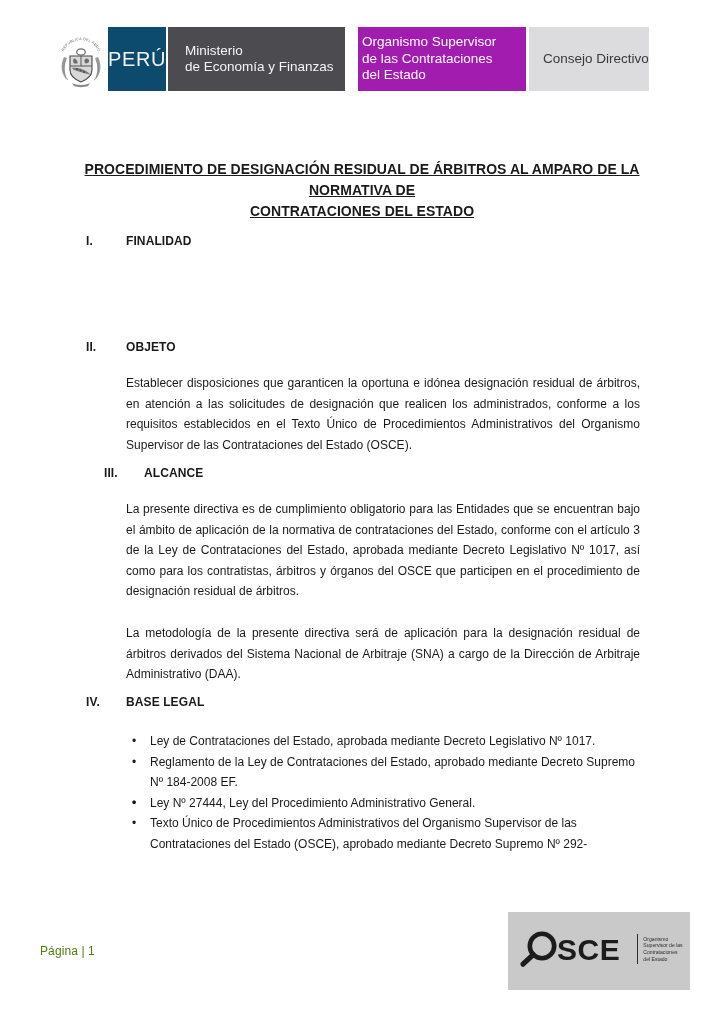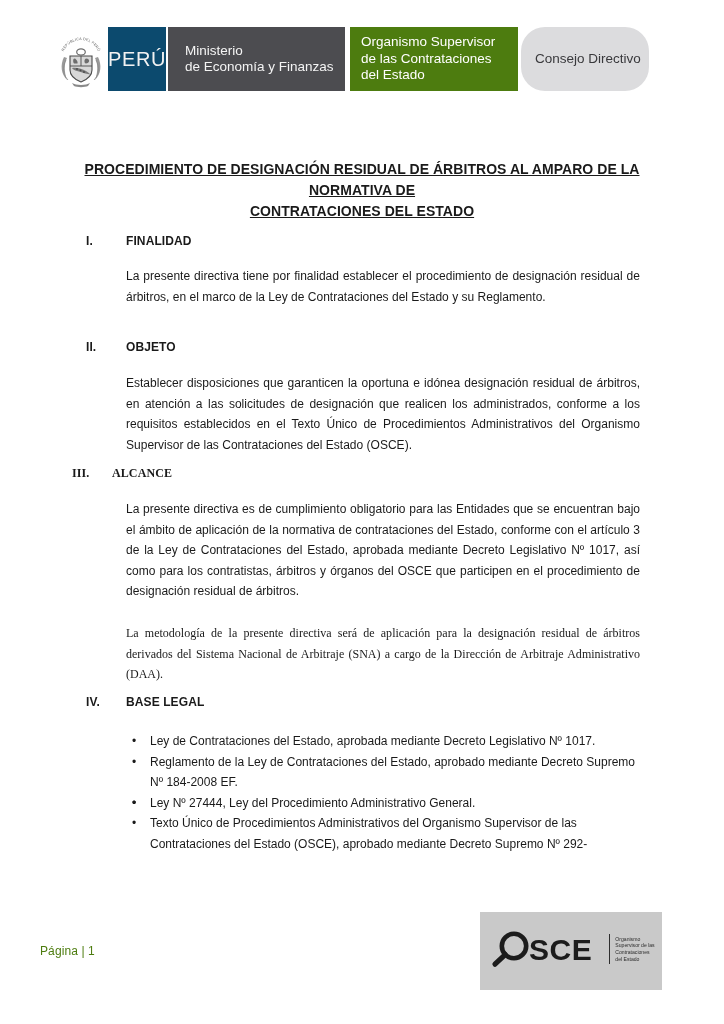--- a/index.html
+++ b/index.html
@@ -73,37 +73,36 @@
   }
   .blk-mef .two-line {
     color: #f4f4f4;
     font-size: 13.5px;
     line-height: 16.5px;
     font-weight: 400;
   }
 
   .blk-osce {
     flex: 0 0 168px;
-    background: #4d7c0f;
-    padding-left: 11px;
-    margin-left: 5px;
+    background: #a21caf;
+    padding-left: 4px;
+    margin-left: 13px;
   }
   .blk-osce .three-line {
     color: #ffffff;
     font-size: 13.5px;
     line-height: 16.5px;
     font-weight: 400;
   }
 
   .blk-cd {
     flex: 1 1 auto;
     background: #dcdcde;
     padding-left: 14px;
     margin-left: 3px;
-    border-radius: 24px;
   }
   .blk-cd .cd-word {
     color: #39393c;
     font-size: 13.5px;
     line-height: 16px;
     font-weight: 400;
   }
 
   
   .doc-title-1 {
@@ -195,21 +194,21 @@
     position: absolute;
     left: 40px;
     top: 944px;
     font-size: 12px;
     color: #4d7c0f;
     letter-spacing: 0.1px;
   }
 
   .osce-logo-box {
     position: absolute;
-    left: 480px;
+    left: 508px;
     top: 912px;
     width: 182px;
     height: 78px;
     background: #c9c9c9;
     display: flex;
     align-items: center;
     justify-content: center;
   }
   .osce-logo-inner {
     display: flex;
@@ -297,34 +296,33 @@
 
   <div class="doc-title-2">
     <span>PROCEDIMIENTO DE DESIGNACIÓN RESIDUAL DE ÁRBITROS AL AMPARO DE LA NORMATIVA DE</span><br>
     <span>CONTRATACIONES DEL ESTADO</span>
   </div>
 
   <div class="section-head" style="left:86px; top:234px; width:300px; height:16px;">
     <span class="numeral">I.</span>
     <span class="heading-text">FINALIDAD</span>
   </div>
-  <div class="body-par" style="top:266px;">La presente directiva tiene por finalidad establecer el procedimiento de designación residual de árbitros, en el marco de la Ley de Contrataciones del Estado y su Reglamento.</div>
 
   <div class="section-head" style="left:86px; top:340px; width:300px; height:16px;">
     <span class="numeral">II.</span>
     <span class="heading-text">OBJETO</span>
   </div>
   <div class="body-par" style="top:373px;">Establecer disposiciones que garanticen la oportuna e idónea designación residual de árbitros, en atención a las solicitudes de designación que realicen los administrados, conforme a los requisitos establecidos en el Texto Único de Procedimientos Administrativos del Organismo Supervisor de las Contrataciones del Estado (OSCE).</div>
 
-  <div class="section-head" style="left:72px; top:466px; width:300px; height:16px;font-family:Liberation Serif, serif;">
+  <div class="section-head" style="left:104px; top:466px; width:300px; height:16px;">
     <span class="numeral">III.</span>
     <span class="heading-text">ALCANCE</span>
   </div>
   <div class="body-par" style="top:499px;">La presente directiva es de cumplimiento obligatorio para las Entidades que se encuentran bajo el ámbito de aplicación de la normativa de contrataciones del Estado, conforme con el artículo 3 de la Ley de Contrataciones del Estado, aprobada mediante Decreto Legislativo Nº 1017, así como para los contratistas, árbitros y órganos del OSCE que participen en el procedimiento de designación residual de árbitros.</div>
-  <div class="body-par" style="top:623px;font-family:Liberation Serif, serif;">La metodología de la presente directiva será de aplicación para la designación residual de árbitros derivados del Sistema Nacional de Arbitraje (SNA) a cargo de la Dirección de Arbitraje Administrativo (DAA).</div>
+  <div class="body-par" style="top:623px;">La metodología de la presente directiva será de aplicación para la designación residual de árbitros derivados del Sistema Nacional de Arbitraje (SNA) a cargo de la Dirección de Arbitraje Administrativo (DAA).</div>
 
   <div class="section-head" style="left:86px; top:695px; width:300px; height:16px;">
     <span class="numeral">IV.</span>
     <span class="heading-text">BASE LEGAL</span>
   </div>
 
   <ul class="bullet-list">
     <li>
       <span class="dot">•</span>
       <span>Ley de Contrataciones del Estado, aprobada mediante Decreto Legislativo Nº 1017.</span>

